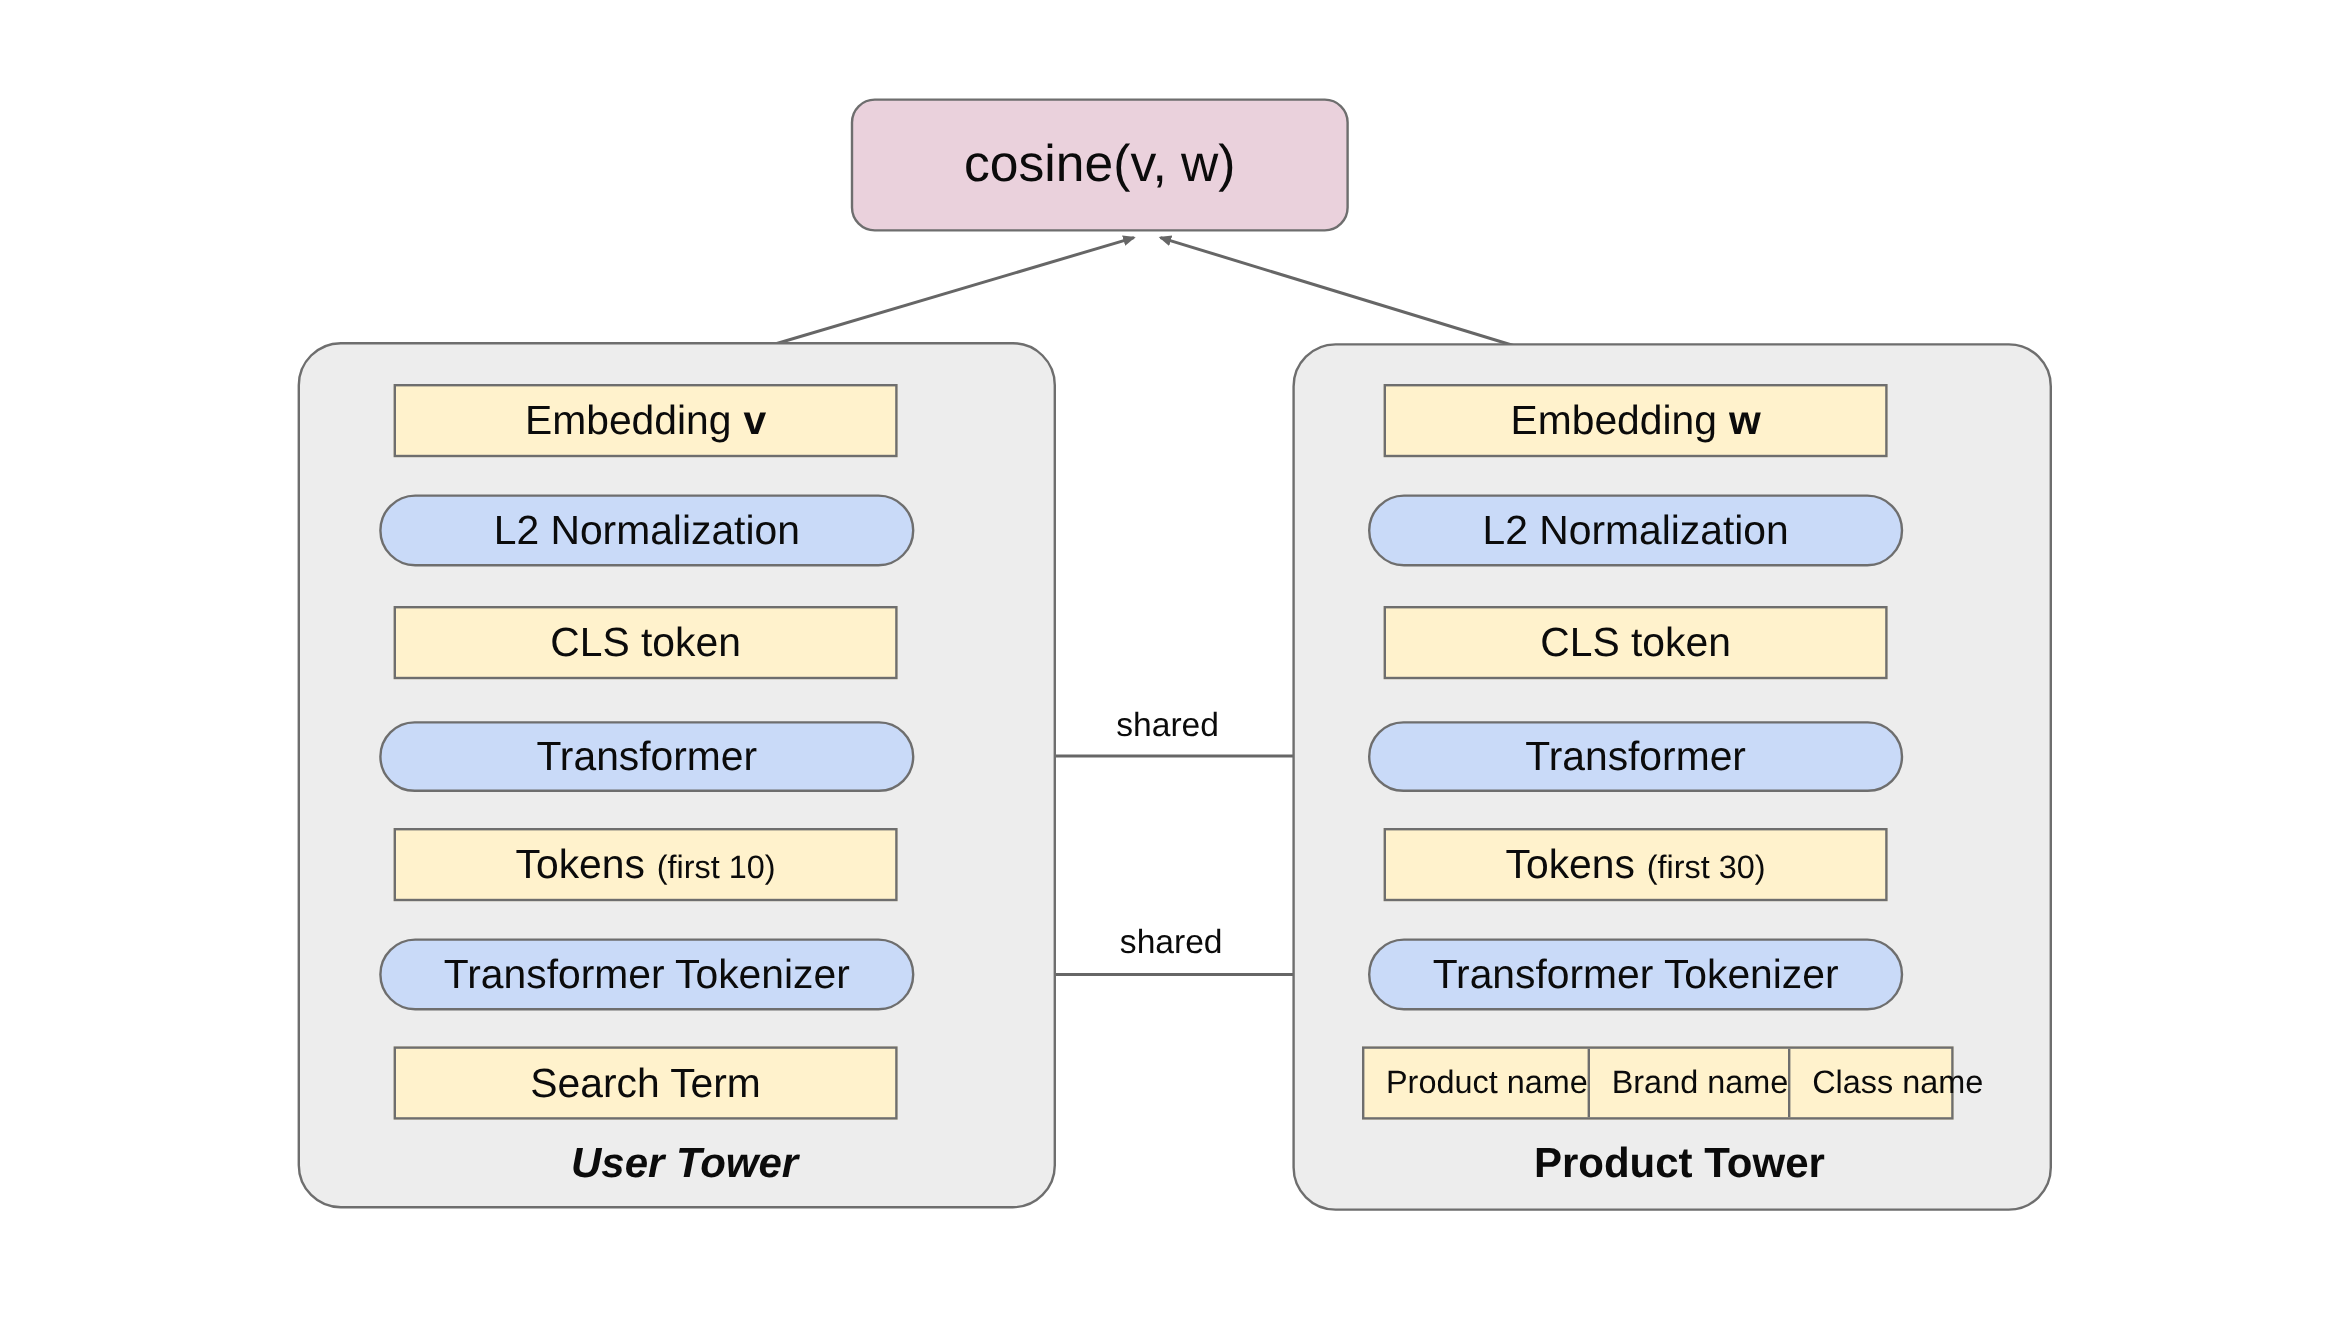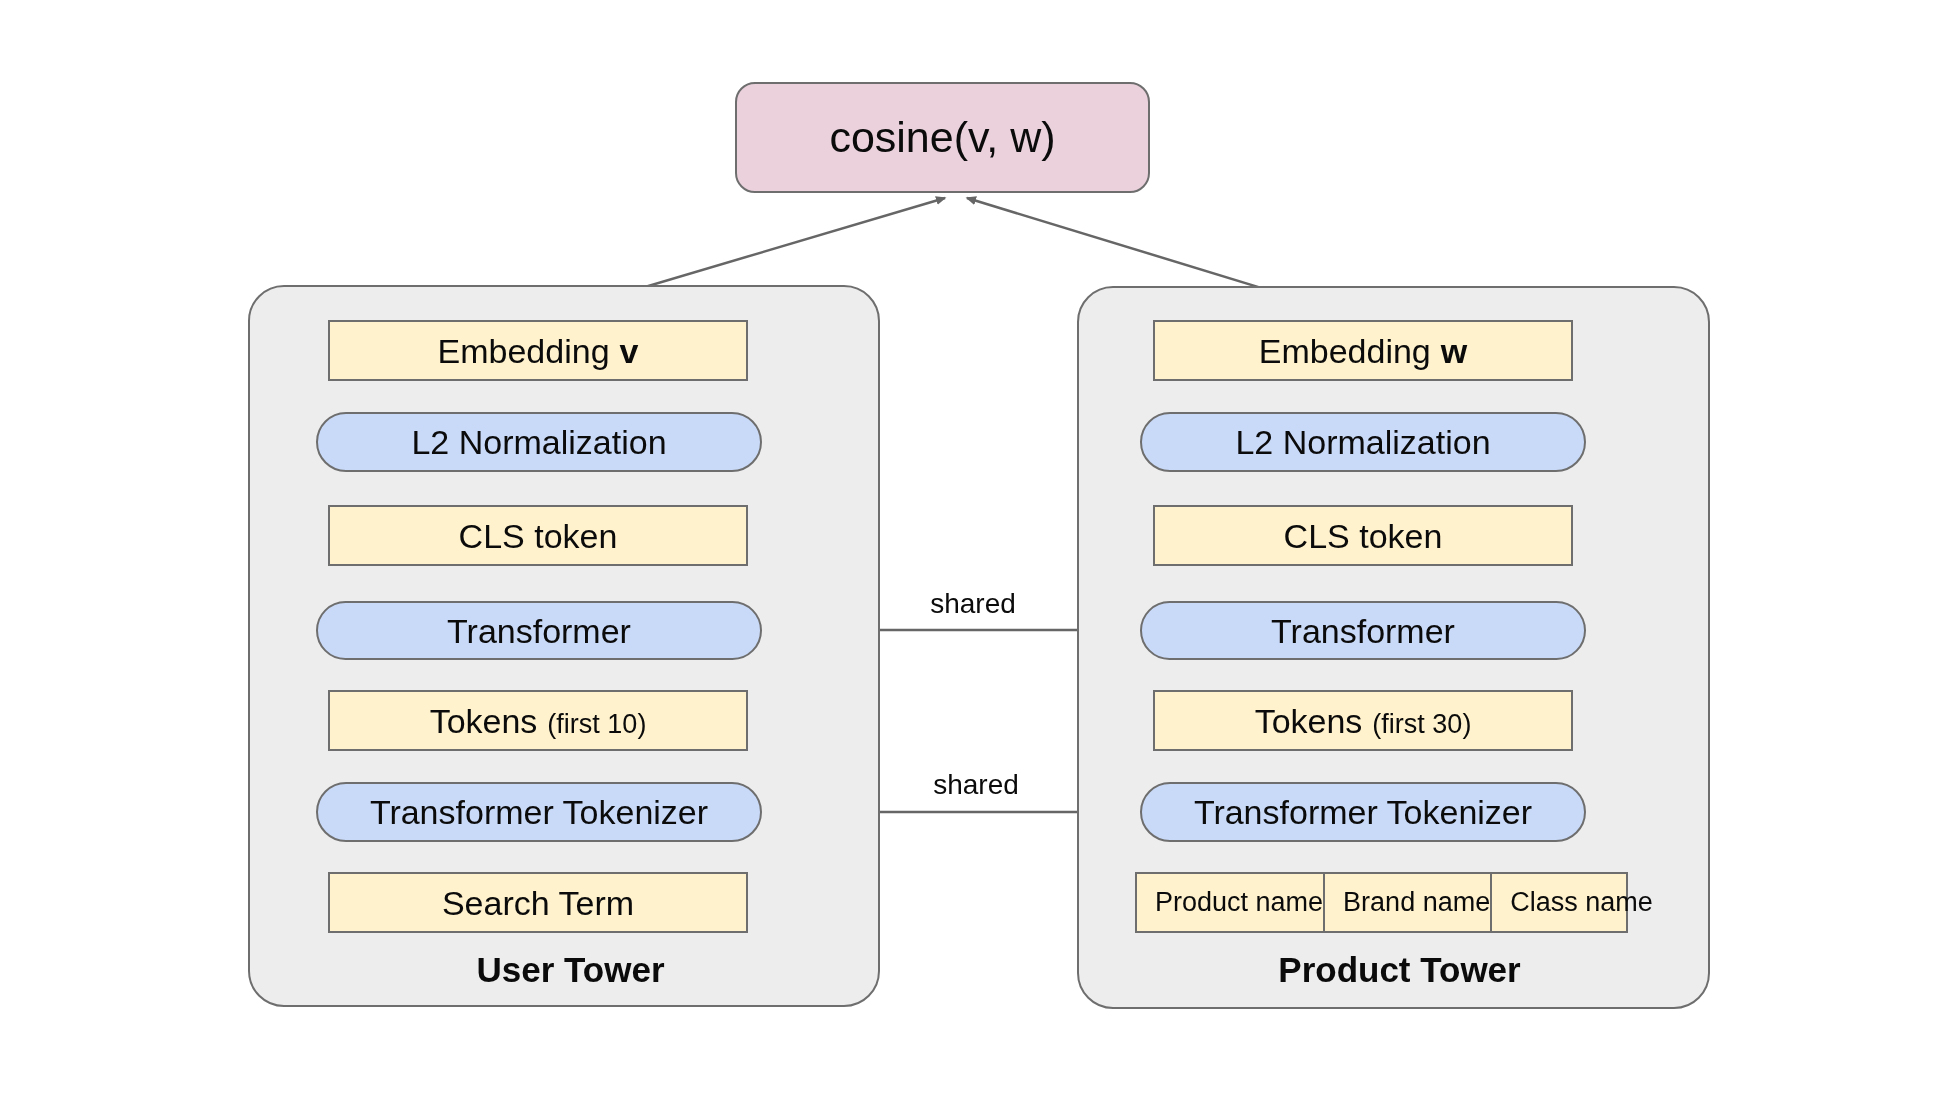--- a/index.html
+++ b/index.html
@@ -110,21 +110,21 @@
     <line x1="1363" y1="782" x2="1363" y2="758" stroke="#666666" stroke-width="2.5" marker-end="url(#ah)"></line>
     <line x1="1363" y1="690" x2="1363" y2="667" stroke="#666666" stroke-width="2.5" marker-end="url(#ah)"></line>
     <line x1="1363" y1="601" x2="1363" y2="573" stroke="#666666" stroke-width="2.5" marker-end="url(#ah)"></line>
     <line x1="1363" y1="505" x2="1363" y2="480" stroke="#666666" stroke-width="2.5" marker-end="url(#ah)"></line>
     <line x1="1363" y1="412" x2="1363" y2="388" stroke="#666666" stroke-width="2.5" marker-end="url(#ah)"></line>
 
     <line x1="772" y1="630" x2="1136" y2="630" stroke="#666666" stroke-width="2.5" marker-start="url(#ahs)" marker-end="url(#ah)"></line>
     <line x1="772" y1="812" x2="1136" y2="812" stroke="#666666" stroke-width="2.5" marker-start="url(#ahs)" marker-end="url(#ah)"></line>
   </svg>
 
-  <div class="node cosine" style="left:735px;top:82px;width:415px;height:111px;">
+  <div class="node cosine" style="left:709px;top:82px;width:415px;height:111px;">
     <span>cosine(v, w)</span>
   </div>
 
   <div class="container" style="left:248px;top:285px;width:632px;height:722px;"></div>
   <div class="container" style="left:1077px;top:286px;width:633px;height:723px;"></div>
 
   <div class="node rect" style="left:328px;top:320px;width:420px;height:61px;">
     <span class="mixed">
       <span>Embedding</span>
       <span class="var-bold">v</span>
@@ -144,21 +144,21 @@
       <span>Tokens</span>
       <span class="suffix">(first 10)</span>
     </span>
   </div>
   <div class="node pill" style="left:316px;top:782px;width:446px;height:60px;">
     <span>Transformer Tokenizer</span>
   </div>
   <div class="node rect" style="left:328px;top:872px;width:420px;height:61px;justify-content:center;">
     <span>Search Term</span>
   </div>
-  <div class="tower-label" style="left:248px;top:950px;width:645px;">User Tower</div>
+  <div class="tower-label" style="left:248px;top:950px;width:645px;font-style:italic;">User Tower</div>
 
   <div class="node rect" style="left:1153px;top:320px;width:420px;height:61px;">
     <span class="mixed">
       <span>Embedding</span>
       <span class="var-bold">w</span>
     </span>
   </div>
   <div class="node pill" style="left:1140px;top:412px;width:446px;height:60px;">
     <span>L2 Normalization</span>
   </div>

